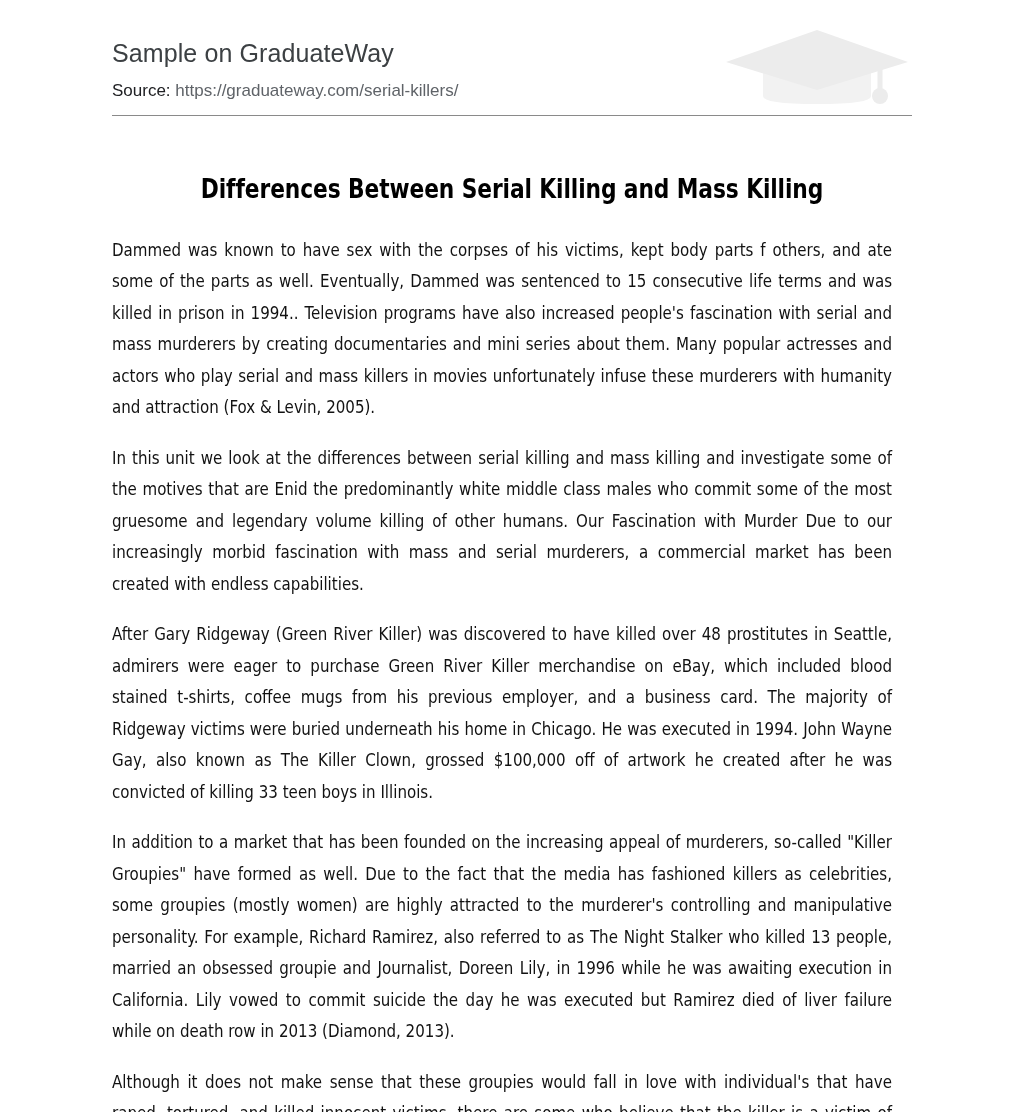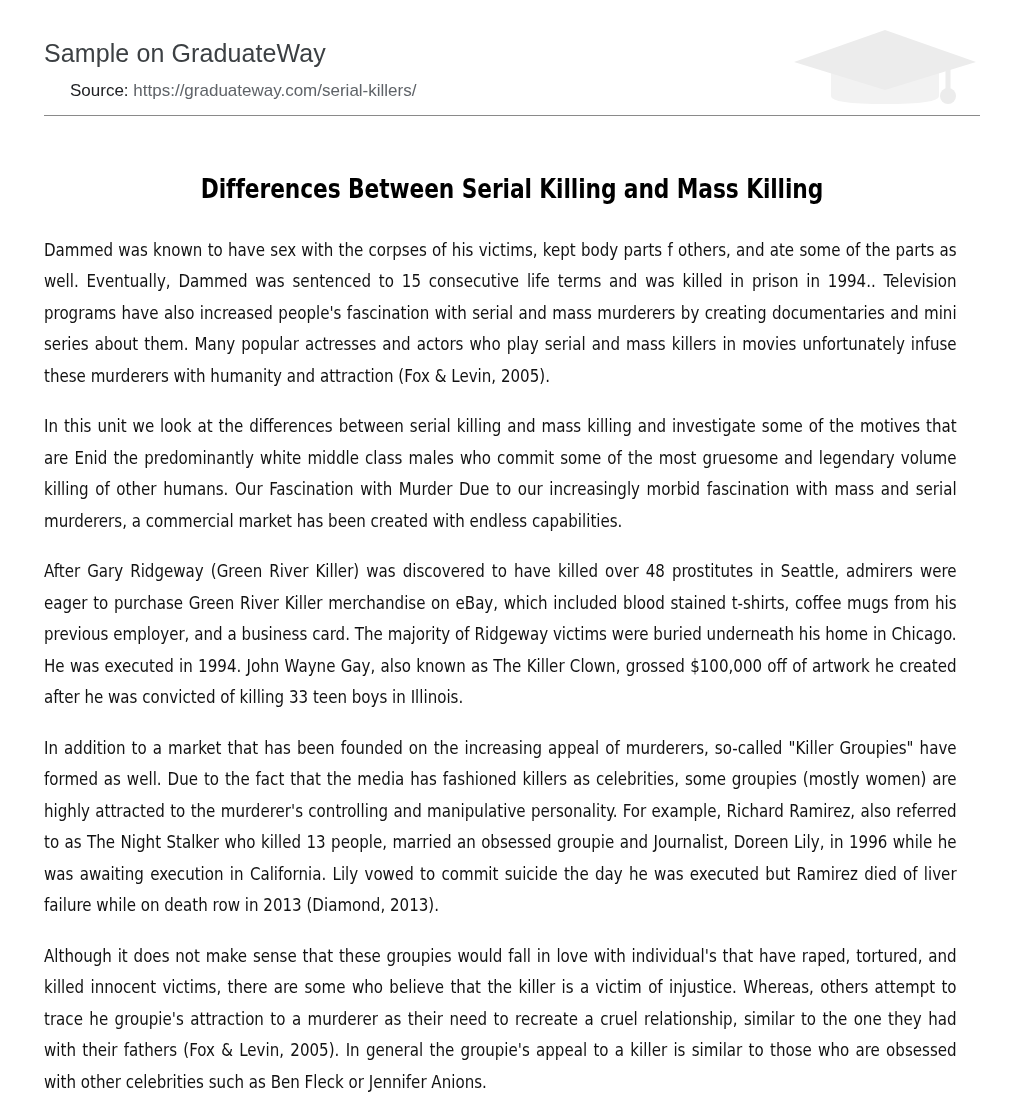--- a/index.html
+++ b/index.html
@@ -14,21 +14,21 @@
     font-family: "Liberation Sans", sans-serif;
     color: #1a1a1a;
     overflow: hidden;
   }
 
   .page {
     position: relative;
     width: 1024px;
     height: 900px;
     box-sizing: border-box;
-    padding: 0 44px;
+    padding: 0 112px;
     border-radius: 9px;
   }
 
   
   .masthead {
     position: relative;
     padding-top: 38px;
     height: 115px;
     box-sizing: border-box;
   }
@@ -39,21 +39,20 @@
     letter-spacing: 0.1px;
     line-height: 1.2;
     margin: 0;
     padding: 0;
   }
   .source-line {
     margin-top: 13px;
     font-size: 17px;
     line-height: 1.2;
     white-space: nowrap;
-    margin-left: 26px;
   }
   .source-label {
     color: #202124;
     font-weight: 400;
   }
   .source-url {
     color: #5f6368;
     font-weight: 400;
   }
 

